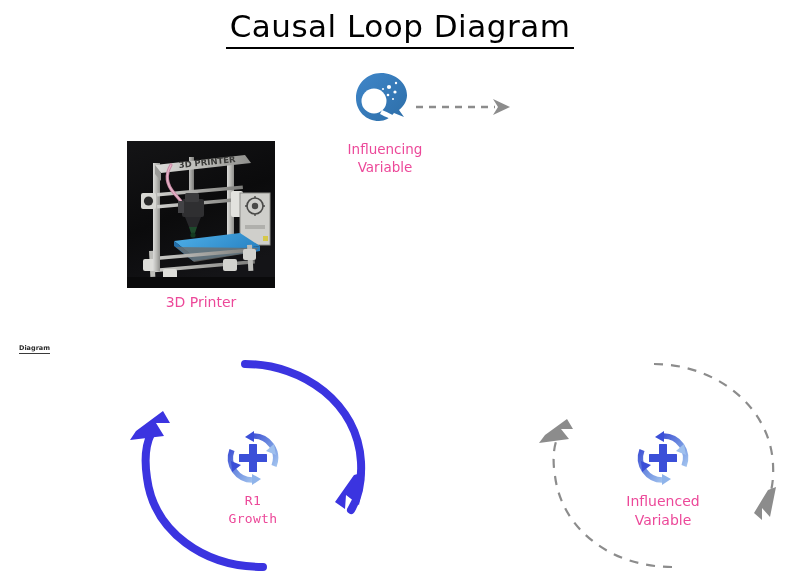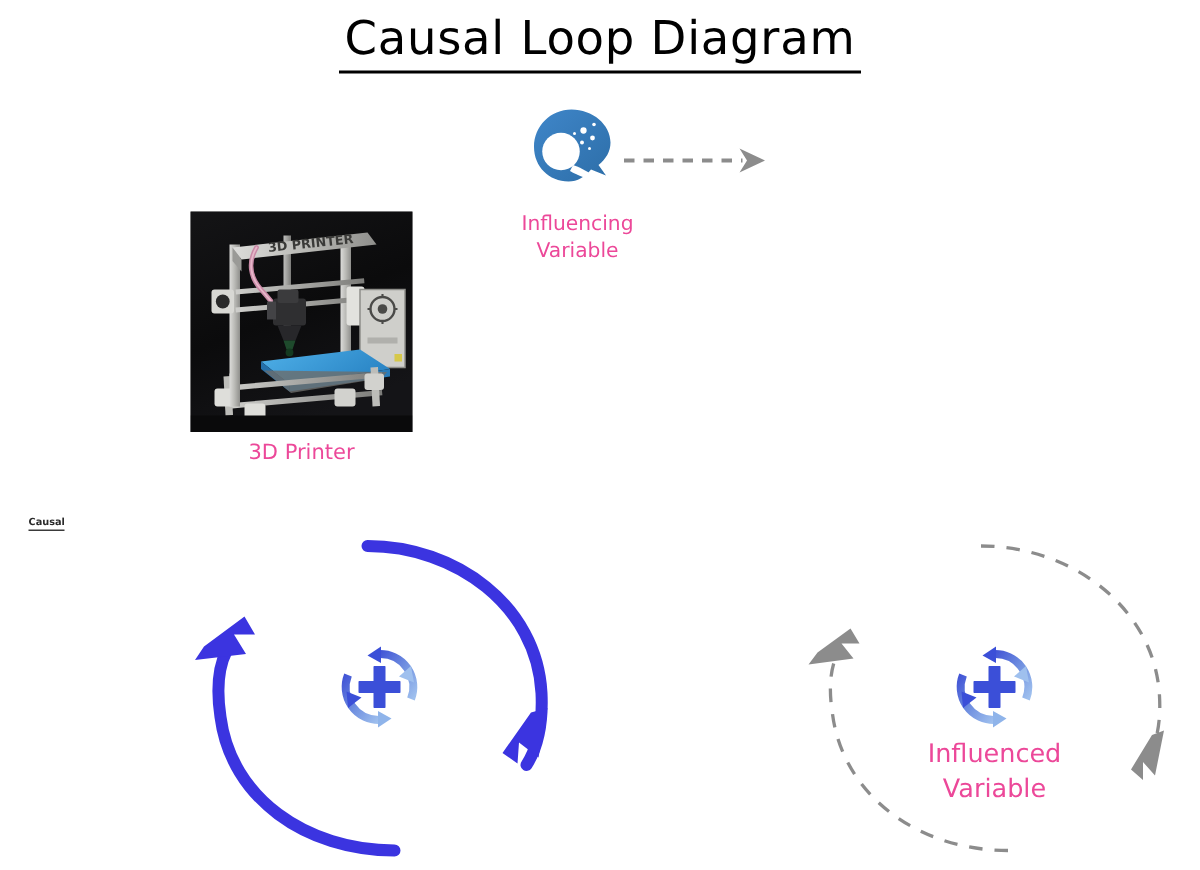--- a/index.html
+++ b/index.html
@@ -150,21 +150,21 @@
     left: 111px;
     top: 76px;
     width: 60px;
     height: 60px;
   }
   .loop-caption {
     position: absolute;
     left: 51px;
     top: 140px;
     width: 180px;
-    font-size: 17px;
+    font-size: 14px;
   }
   .loop-caption.mono {
     font-family: "DejaVu Sans Mono", monospace;
     font-size: 13px;
     letter-spacing: 0.3px;
   }
 </style>
 </head>
 <body>
 
@@ -293,21 +293,21 @@
         <rect x="116" y="108" width="13" height="11" rx="2" fill="#d2d2ce"></rect>
 
         <rect x="26" y="108" width="7" height="22" fill="url(#frameGrad)"></rect>
 
         <rect x="0" y="136" width="148" height="11" fill="#0a0a0b"></rect>
       </svg>
     </div>
     <div class="hand printer-label">3D Printer</div>
   </div>
 
-  <div class="action-tag">Causal</div>
+  <div class="action-tag">Diagram</div>
 
   <div class="loop loop-left">
     <svg width="290" height="228" viewBox="0 0 290 228" xmlns="http://www.w3.org/2000/svg">
 
       <path d="M133 12
                C192 12 246 52 249 110
                C250 131 246 147 239 158" stroke="#3b34e0" stroke-width="8" fill="none" stroke-linecap="round"></path>
 
       <polygon points="256,96 250,129 237,119 236,133 226,126 245,99" fill="#3b34e0" transform="translate(-3,24)"></polygon>
 
@@ -334,20 +334,22 @@
         <polygon points="31,3 31,14 22,9" fill="#3b4fd8"></polygon>
         <polygon points="29,57 29,46 38,51" fill="#8fb4ea"></polygon>
         <polygon points="9,44 18,37 8,33" fill="#3b4fd8"></polygon>
         <polygon points="51,16 43,23 53,27" fill="#9fc0ee"></polygon>
 
         <rect x="26" y="16" width="8" height="28" rx="0.5" fill="#3b4fd8"></rect>
         <rect x="16" y="26" width="28" height="8" rx="0.5" fill="#3b4fd8"></rect>
       </svg>
     </div>
 
+    <div class="hand loop-caption mono">R1
+Growth</div>
   </div>
 
   <div class="loop loop-right">
     <svg width="290" height="228" viewBox="0 0 290 228" xmlns="http://www.w3.org/2000/svg">
 
       <path d="M132 12
                C193 12 248 54 251 112
                C252 130 249 144 243 154" stroke="#8c8c8c" stroke-width="2.2" fill="none" stroke-dasharray="9 8" stroke-linecap="butt"></path>
 
       <polygon points="258,123 252,153 244,144 244,156 236,149 250,126" fill="#8c8c8c" transform="translate(-4,12)"></polygon>

